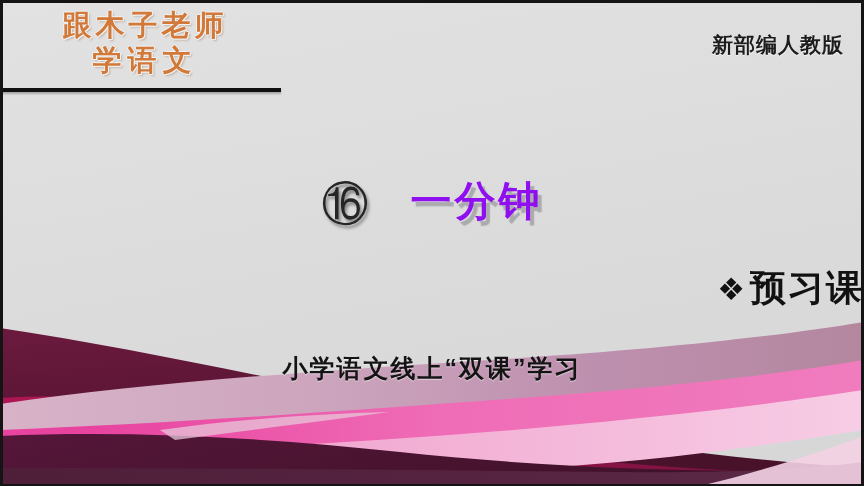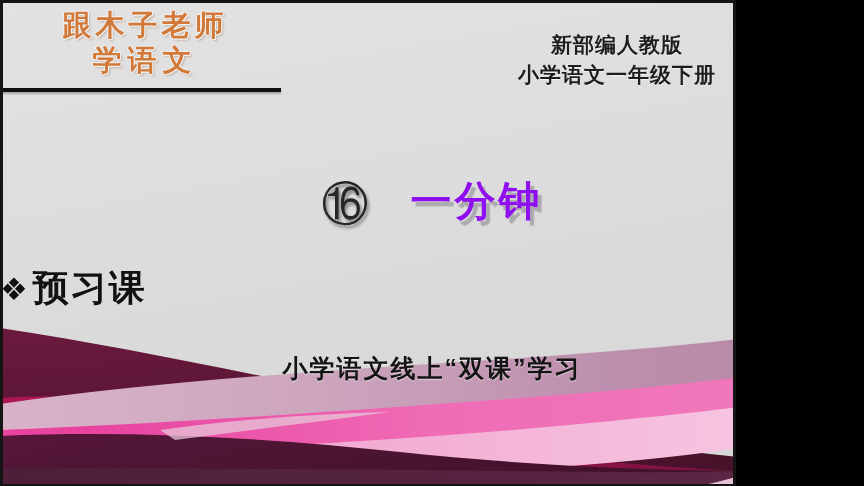--- a/index.html
+++ b/index.html
@@ -1,21 +1,21 @@
 <!DOCTYPE html>
 <html><head>
 <meta charset="utf-8">
 <title>一分钟 预习课</title>
 <style>
   html,body{margin:0;padding:0;background:#000;}
   *{box-sizing:border-box;}
 
   #slide{
     position:relative;
-    width:736px;height:486px;
+    width:864px;height:486px;
     overflow:hidden;
     background:#dddddd;
     font-family:"Liberation Sans","DejaVu Sans",sans-serif;
   }
 
   
   .bg-base{
     position:absolute;inset:0;
     background:linear-gradient(170deg,#e2e2e2 0%,#dcdcdc 45%,#d6d6d6 100%);
   }
@@ -82,21 +82,21 @@
     font-size:41px;line-height:62px;
     font-weight:bold;
     color:#8f0ff0;
     letter-spacing:3px;
     text-shadow:4px 5px 1px rgba(150,150,155,.70);
   }
 
   
   .subtitle{
     position:absolute;left:0;top:264px;width:864px;
-    text-align:left;
+    text-align:right;
     color:#111111;
     font-weight:bold;
     font-size:36px;
     letter-spacing:2px;
   }
   .subtitle .bullet{font-size:31px;margin-right:3px;}
 
   
   .tagline{
     position:absolute;left:0;top:352px;width:864px;
@@ -180,21 +180,20 @@
   </svg>
 
   <div class="logo">
     <div class="logo-line l1">跟木子老师</div>
     <div class="logo-line l2">学语文</div>
   </div>
   <div class="logo-rule"></div>
 
   <div class="publisher">
     <div>新部编人教版</div>
-    <div>小学语文一年级下册</div>
   </div>
 
   <div class="title-row">
     <span class="lesson-num">⑯</span>
     <span class="title-text">一分钟</span>
   </div>
 
   <div class="subtitle">
     <span class="bullet">❖</span><span>预习课</span>
   </div>

